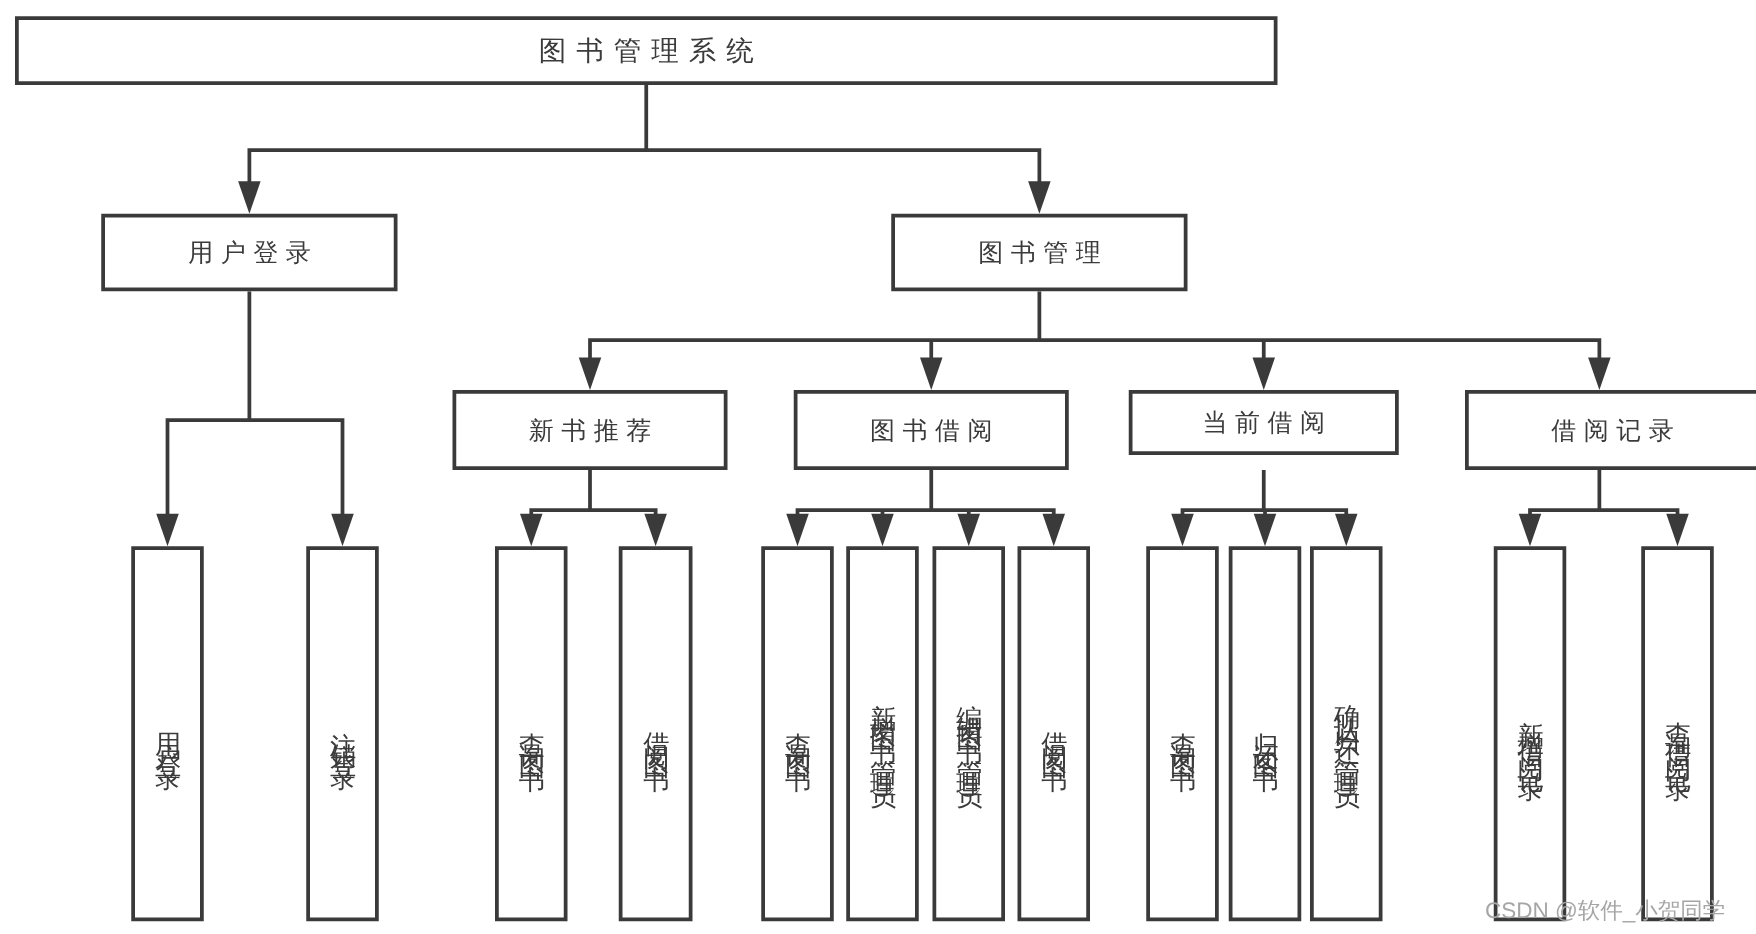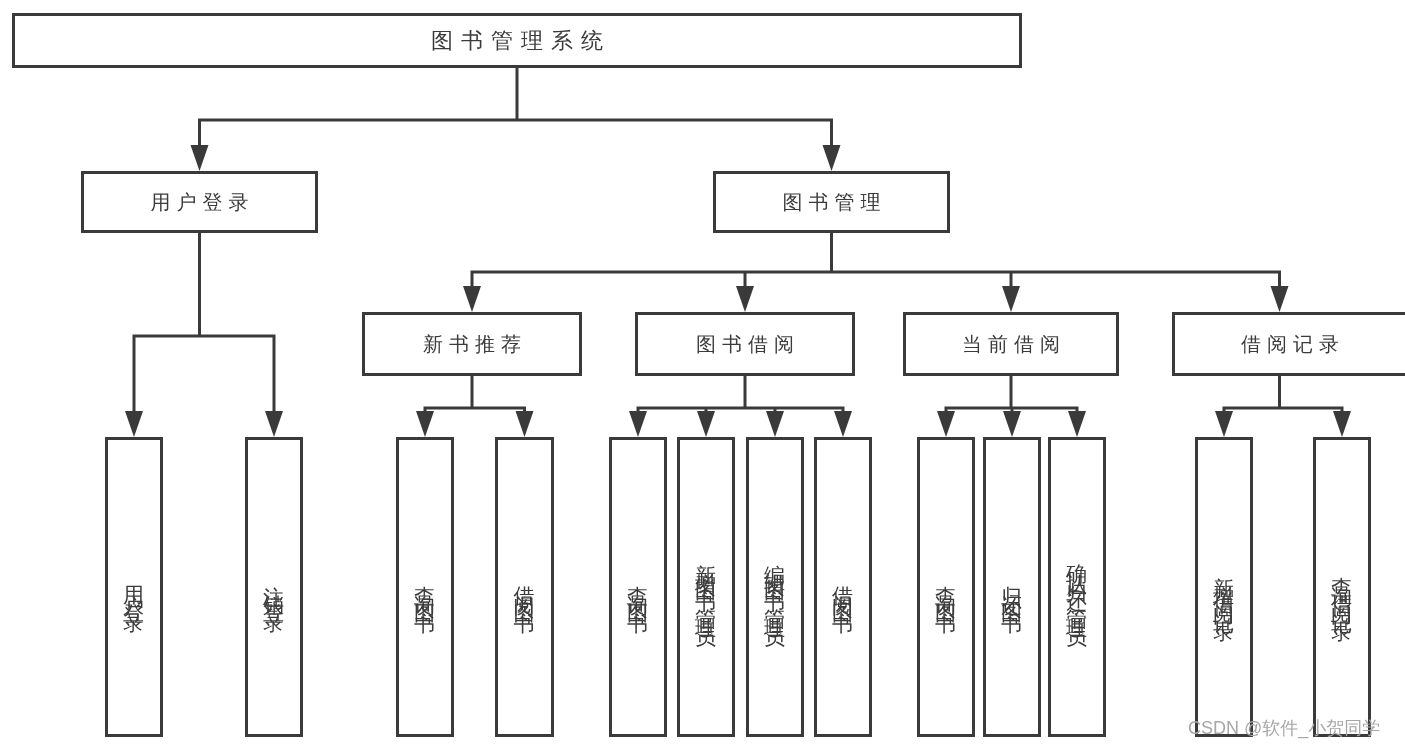--- a/index.html
+++ b/index.html
@@ -131,21 +131,21 @@
   <div class="node h" style="left:713px; top:171px; width:237px; height:62px;text-align:right;">
     <span>图书管理</span>
   </div>
 
   <div class="node h" style="left:362px; top:312px; width:220px; height:64px;">
     <span>新书推荐</span>
   </div>
   <div class="node h" style="left:635px; top:312px; width:220px; height:64px;">
     <span>图书借阅</span>
   </div>
-  <div class="node h" style="left:903px; top:312px; width:216px; height:64px;">
+  <div class="node h" style="left:903px; top:312px; width:216px; height:52px;">
     <span>当前借阅</span>
   </div>
   <div class="node h" style="left:1172px; top:312px; width:236px; height:64px;">
     <span>借阅记录</span>
   </div>
 
   <div class="node v" style="left:105px; top:437px; width:58px; height:300px;">
     <span>用户登录</span>
   </div>
   <div class="node v" style="left:245px; top:437px; width:58px; height:300px;">

